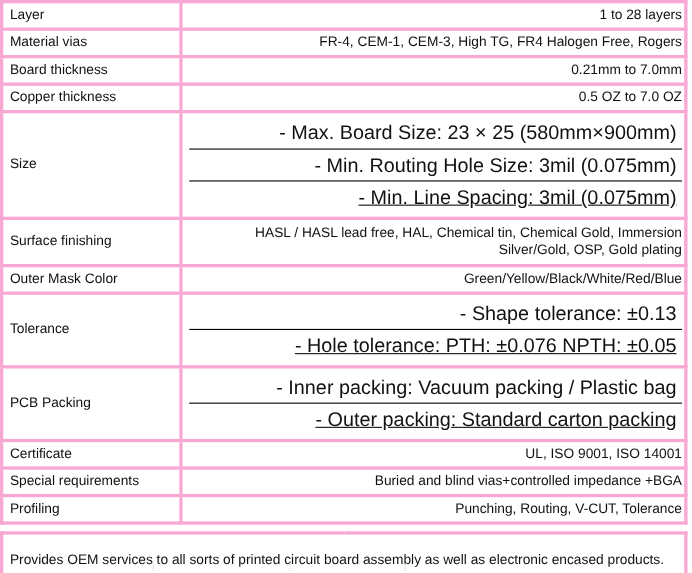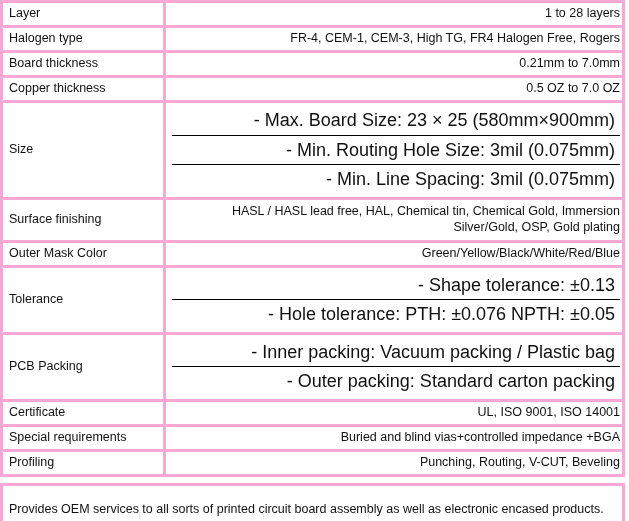--- a/index.html
+++ b/index.html
@@ -58,20 +58,21 @@
   table.sub td {
     border: none;
     border-bottom: 1px solid #000000;
     padding: 3px 5px 3px 6px;
     font-size: 18px;
     line-height: 1.25;
     height: 20px;
   }
   table.sub tr:last-child td {
     border-bottom: none;
+    text-decoration: underline;
   }
   td.row-h25 { height: 25px; }
   td.surface { height: 43px; }
   td.footer-cell {
     height: 52px;
     vertical-align: top;
     padding-top: 8px;
     line-height: 1.45;
   }
   .gap {
@@ -101,21 +102,21 @@
 
   <table class="spec">
     <tbody>
 
       <tr>
         <td class="label row-h25">Layer</td>
         <td class="value row-h25">1 to 28 layers</td>
       </tr>
 
       <tr>
-        <td class="label row-h25">Halogen type</td>
+        <td class="label row-h25">Material vias</td>
         <td class="value row-h25">FR-4, CEM-1, CEM-3, High TG, FR4 Halogen Free, Rogers</td>
       </tr>
 
       <tr>
         <td class="label row-h25">Board thickness</td>
         <td class="value row-h25">0.21mm to 7.0mm</td>
       </tr>
 
       <tr>
         <td class="label row-h25">Copper thickness</td>
@@ -189,21 +190,21 @@
         <td class="value row-h25">UL, ISO 9001, ISO 14001</td>
       </tr>
 
       <tr>
         <td class="label row-h25">Special requirements</td>
         <td class="value row-h25">Buried and blind vias+controlled impedance +BGA</td>
       </tr>
 
       <tr>
         <td class="label row-h25">Profiling</td>
-        <td class="value row-h25">Punching, Routing, V-CUT, Beveling</td>
+        <td class="value row-h25">Punching, Routing, V-CUT, Tolerance</td>
       </tr>
 
     </tbody>
   </table>
 
   <div class="gap">&nbsp;</div>
 
   <table class="spec">
     <tbody>
       <tr>

